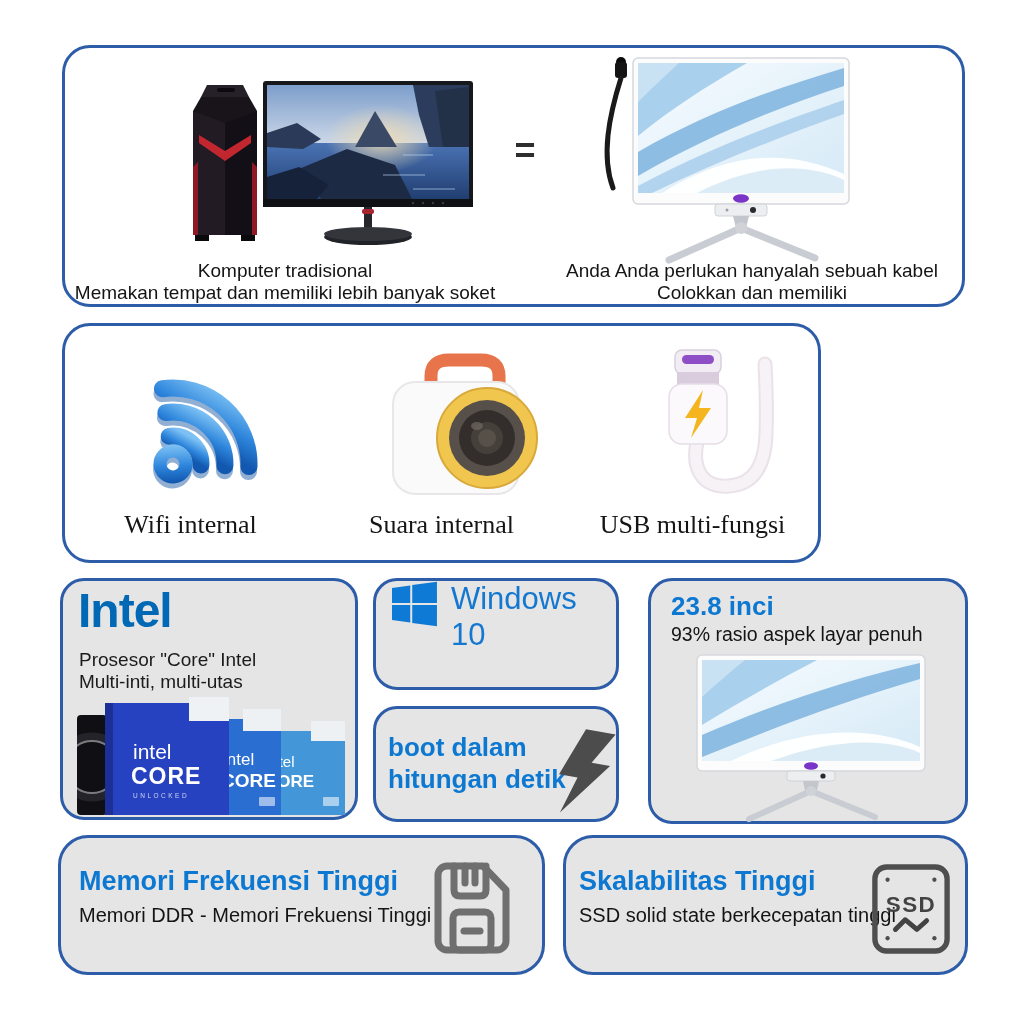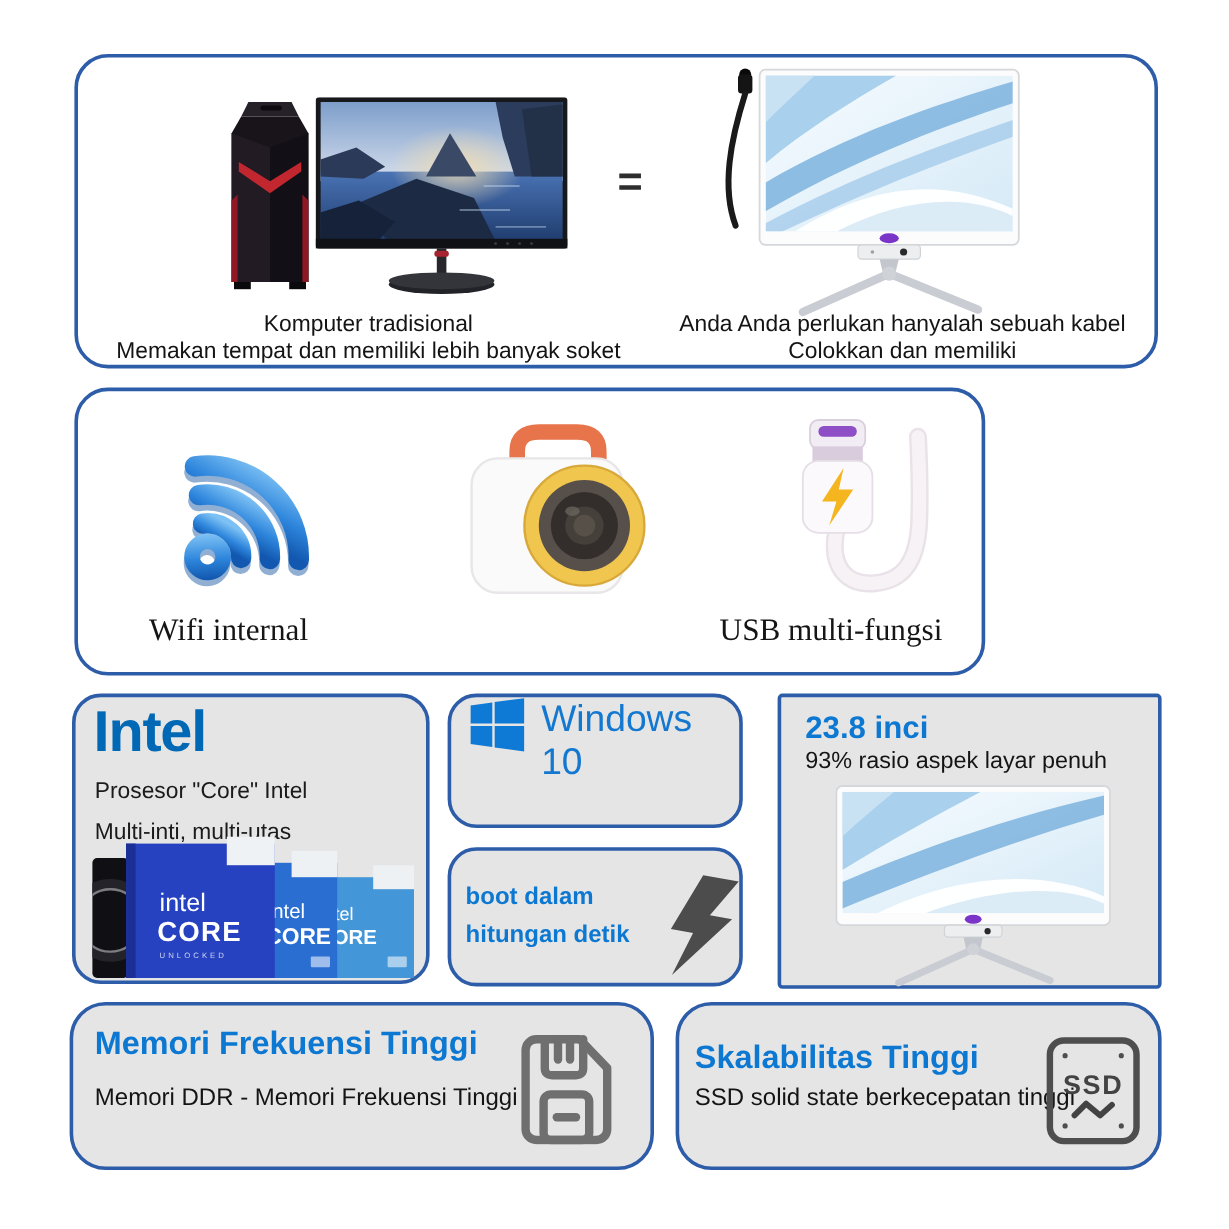--- a/index.html
+++ b/index.html
@@ -9,60 +9,60 @@
   .card.gray{background:#e5e5e5;}
 
   
   .card-comparison{left:62px;top:45px;width:903px;height:262px;border-radius:28px;}
   .tower-svg{position:absolute;left:122px;top:35px;}
   .deskmon-svg{position:absolute;left:198px;top:33px;}
   .equals{position:absolute;left:440px;top:82px;width:40px;text-align:center;
           font-size:36px;font-weight:bold;color:#2e2e2e;}
   .aio-big-svg{position:absolute;left:492px;top:8px;}
   .cmp-caption{position:absolute;top:212px;text-align:center;font-size:19px;line-height:22px;color:#141414;}
-  .cmp-caption-left{left:22px;width:440px;text-align:center;}
+  .cmp-caption-left{left:0;width:440px;text-align:center;}
   .cmp-caption-right{left:477px;width:420px;}
 
   
   .card-features{left:62px;top:323px;width:759px;height:240px;border-radius:28px;display:flex;font-family:Liberation Serif, serif;}
   .feature{flex:1;display:flex;flex-direction:column;align-items:center;}
   .icon-box{height:178px;display:flex;align-items:flex-end;justify-content:center;}
   .feature-label{margin-top:6px;font-size:26px;color:#151515;}
   .speaker-svg{margin-left:34px;}
   .usb-svg{margin-left:28px;}
 
   
   .card-intel{left:60px;top:578px;width:298px;height:242px;border-radius:24px;}
   .intel-brand{position:absolute;left:15px;top:2px;font-size:48px;font-weight:bold;
                letter-spacing:-1px;color:#0068b5;}
   .intel-line{position:absolute;left:16px;font-size:19px;color:#1b1b1b;}
   .intel-line1{top:68px;}
-  .intel-line2{top:90px;margin-top:12px;}
+  .intel-line2{top:90px;}
   .intel-boxes-svg{position:absolute;left:12px;top:116px;}
 
   .card-windows{left:373px;top:578px;width:246px;height:112px;border-radius:24px;
                 display:flex;align-items:flex-start;padding-left:16px;}
   .win-label{margin-left:14px;font-size:31px;color:#1478d0;}
 
   .card-boot{left:373px;top:706px;width:246px;height:116px;border-radius:24px;}
-  .boot-text{position:absolute;left:12px;top:22px;font-size:20px;line-height:32px;
+  .boot-text{position:absolute;left:12px;top:22px;font-size:26px;line-height:32px;
              font-weight:bold;color:#0d78d2;}
   .bolt-svg{position:absolute;left:178px;top:20px;}
 
-  .card-display{left:648px;top:578px;width:320px;height:246px;border-radius:4px;}
+  .card-display{left:648px;top:578px;width:320px;height:246px;border-radius:24px;}
   .display-title{position:absolute;left:20px;top:10px;font-size:26px;font-weight:bold;color:#0d78d2;}
   .display-sub{position:absolute;left:20px;top:42px;font-size:19.5px;color:#141414;}
   .aio-small-svg{position:absolute;left:40px;top:72px;}
 
   
   .card-memory{left:58px;top:835px;width:487px;height:140px;border-radius:30px;}
   .card-ssd{left:563px;top:835px;width:405px;height:140px;border-radius:30px;}
   .bottom-title{position:absolute;font-size:27px;font-weight:bold;color:#0d78d2;}
   .bottom-sub{position:absolute;font-size:20px;color:#141414;}
-  .card-memory .bottom-title{left:18px;top:16px;}
+  .card-memory .bottom-title{left:18px;top:28px;}
   .card-memory .bottom-sub{left:18px;top:66px;}
   .memory-icon-svg{position:absolute;right:32px;top:24px;}
   .card-ssd .bottom-title{left:13px;top:28px;}
   .card-ssd .bottom-sub{left:13px;top:66px;}
   .ssd-icon-svg{position:absolute;right:14px;top:25px;}
 </style>
 </head>
 <body>
 
 <div class="page">
@@ -213,20 +213,21 @@
           <rect x="24" y="36" width="126" height="112" rx="22" fill="#fbfafa" stroke="#e8e6e8" stroke-width="2"></rect>
           <circle cx="118" cy="92" r="50" fill="#f1c64f"></circle>
           <circle cx="118" cy="92" r="50" fill="none" stroke="#d8a93a" stroke-width="2"></circle>
           <circle cx="118" cy="92" r="38" fill="#57504a"></circle>
           <circle cx="118" cy="92" r="28" fill="#332e2b"></circle>
           <circle cx="118" cy="92" r="16" fill="#46403b"></circle>
           <circle cx="118" cy="92" r="9" fill="#575049"></circle>
           <ellipse cx="108" cy="80" rx="6" ry="4" fill="#6a635c" opacity="0.8"></ellipse>
         </svg>
       </div>
+      <div class="feature-label">Suara internal</div>
     </div>
 
     <div class="feature">
       <div class="icon-box">
         <svg class="usb-svg" width="180" height="158" viewBox="0 0 180 158">
           <path d="M80,96 C74,126 88,142 112,140 C138,138 148,118 149,88 C150,60 149,38 148,18" stroke="#e9e2e8" stroke-width="15" fill="none" stroke-linecap="round"></path>
           <path d="M80,96 C74,126 88,142 112,140 C138,138 148,118 149,88 C150,60 149,38 148,18" stroke="#f7f2f6" stroke-width="11" fill="none" stroke-linecap="round"></path>
           <rect x="58" y="4" width="46" height="24" rx="7" fill="#f2edf4" stroke="#d9d0de" stroke-width="1.5"></rect>
           <rect x="65" y="9" width="32" height="9" rx="4.5" fill="#8d4ec6"></rect>
           <rect x="60" y="26" width="42" height="14" fill="#d9ccdc"></rect>

